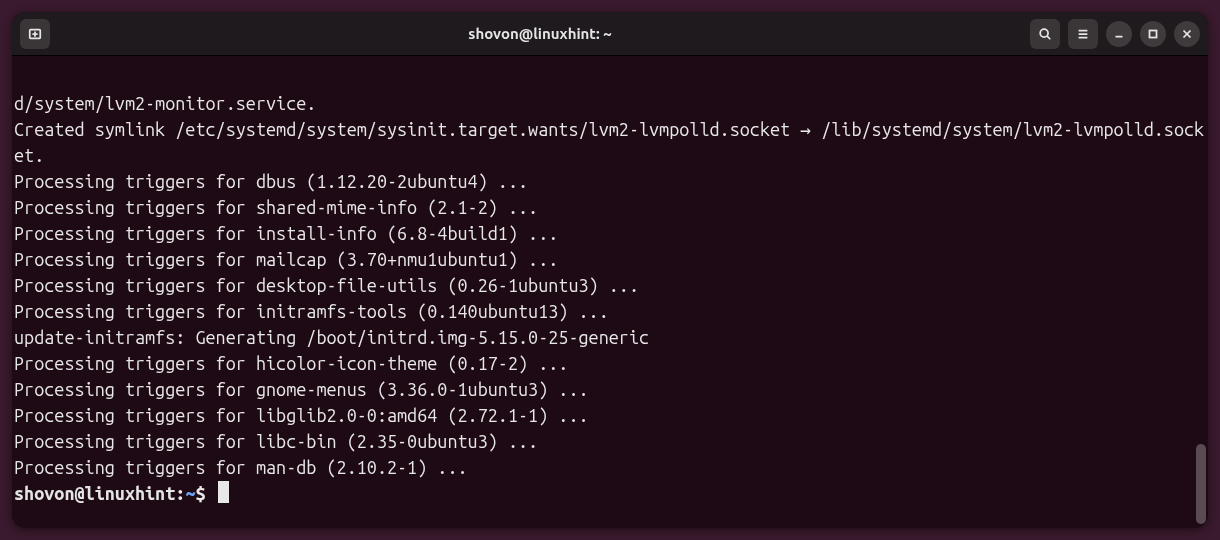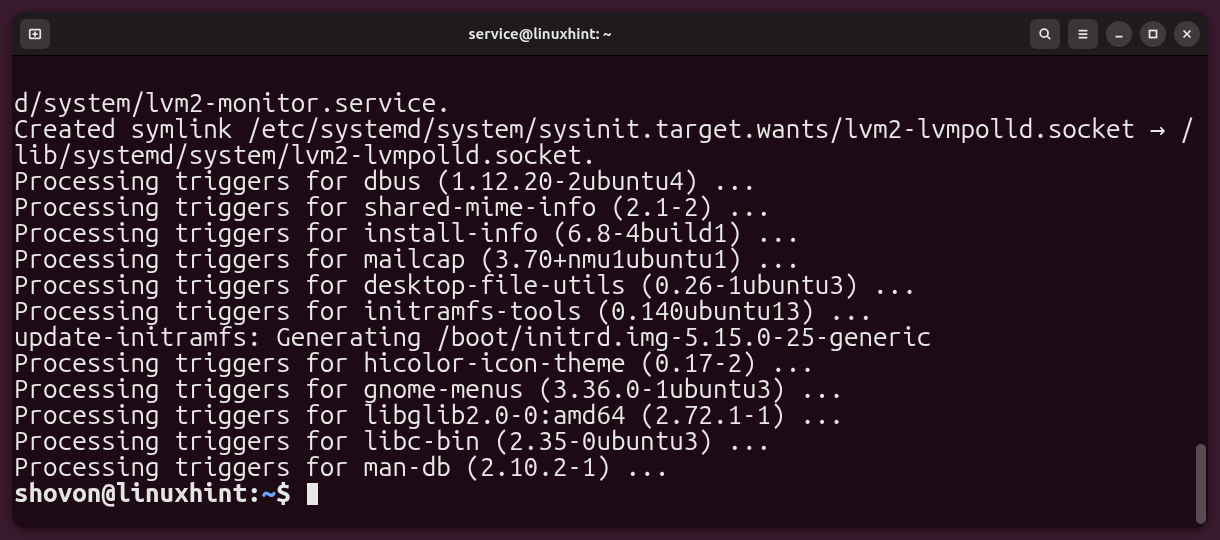--- a/index.html
+++ b/index.html
@@ -56,21 +56,21 @@
       color: #e6e6e6;
       cursor: pointer;
     }
     .titlebtn.round { border-radius: 50%; width: 26px; height: 26px; background: #3f3a3c; }
     .titlebtn svg { width: 14px; height: 14px; stroke: #e6e6e6; stroke-width: 2; fill: none; }
     .terminal-body {
       flex: 1;
       background: #1e0a14;
       padding: 8px 0 8px 2px;
       font-family: "Ubuntu Mono", "DejaVu Sans Mono", monospace;
-      font-size: 26px;
+      font-size: 18px;
       line-height: 26px;
       color: #e8e8e8;
       white-space: pre-wrap;
       word-break: break-all;
       overflow: hidden;
       position: relative;
     }
     .scrollbar {
       position: absolute;
       right: 2px;
@@ -100,21 +100,21 @@
   <div class="titlebar">
     <div class="titlebar-left">
       <div class="titlebtn">
         <svg viewBox="0 0 16 16">
             <rect x="2" y="3" width="12" height="10" rx="1"></rect>
             <line x1="8" y1="5" x2="8" y2="11"></line>
             <line x1="5" y1="8" x2="11" y2="8"></line>
           </svg>
       </div>
     </div>
-    <div class="titlebar-center">service@linuxhint: ~</div>
+    <div class="titlebar-center">shovon@linuxhint: ~</div>
     <div class="titlebar-right">
       <div class="titlebtn">
         <svg viewBox="0 0 16 16">
             <circle cx="7" cy="7" r="4.5"></circle>
             <line x1="10.5" y1="10.5" x2="14" y2="14"></line>
           </svg>
       </div>
       <div class="titlebtn">
         <svg viewBox="0 0 16 16">
             <line x1="3" y1="4" x2="13" y2="4"></line>

